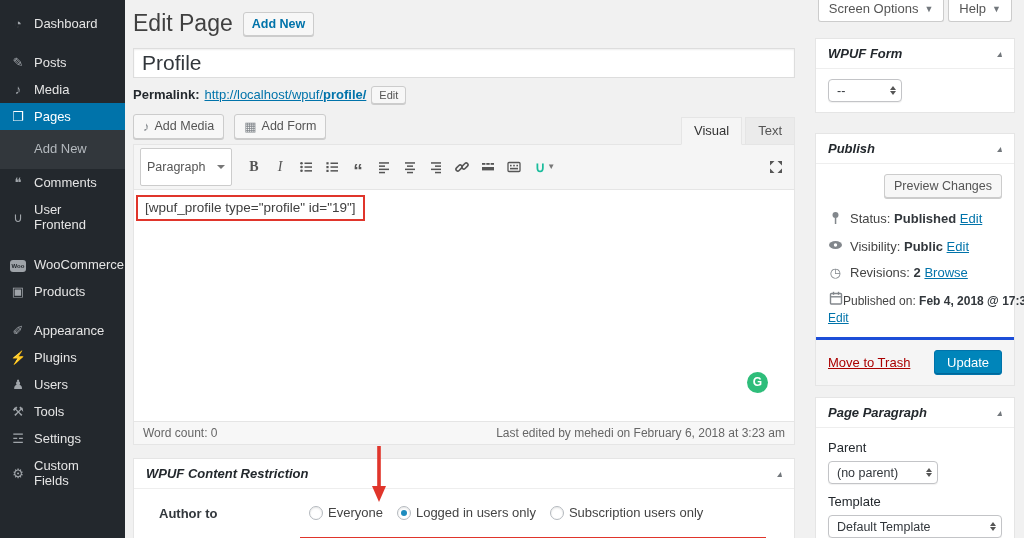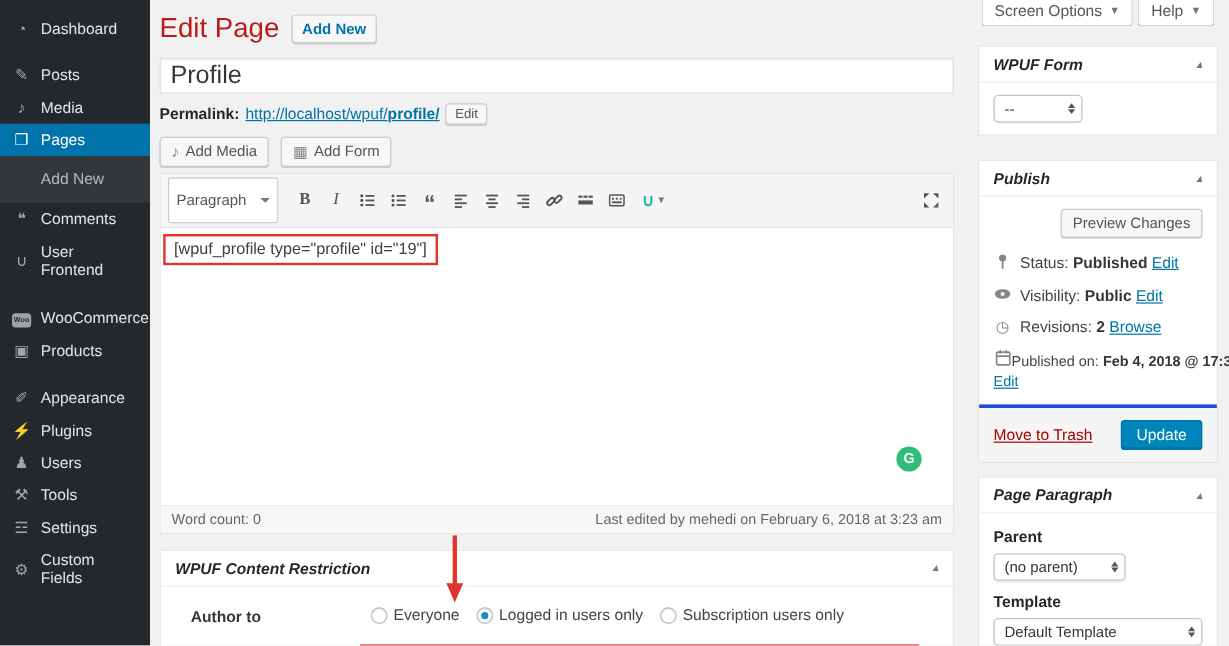--- a/index.html
+++ b/index.html
@@ -24,21 +24,21 @@
   .main { position:absolute; left:125px; top:0; right:0; bottom:0; padding:8px 10px 0 8px; }
   .columns { display:flex; gap:20px; }
   .col-left { width:662px; flex-shrink:0; }
   .col-right { width:200px; flex-shrink:0; padding-top:30px; }
 
   .screen-row { position:absolute; top:-3px; right:12px; display:flex; gap:4px; z-index:6; }
   .screen-btn { background:#fff; border:1px solid #ccc; border-top:none; border-radius:0 0 3px 3px; padding:4px 10px 5px; font-size:13px; color:#555; cursor:pointer; display:flex; gap:6px; align-items:center; }
   .screen-btn .car { font-size:9px; color:#72777c; }
 
   .titlebar { display:flex; align-items:center; gap:10px; margin:2px 0 10px; }
-  h1.pagetitle { font-size:23px; font-weight:400; color:#b91c1c; line-height:1.2; }
+  h1.pagetitle { font-size:23px; font-weight:400; color:#404040; line-height:1.2; }
   .addnew-btn { background:#f7f7f7; border:1px solid #ccc; color:#0073aa; border-radius:3px; padding:4px 8px; font-size:12.5px; font-weight:600; cursor:pointer; box-shadow:0 1px 0 #ccc; }
 
   .title-input { width:100%; height:30px; border:1px solid #ddd; box-shadow:inset 0 1px 2px rgba(0,0,0,.07); background:#fff; font-family:"Liberation Sans",sans-serif; font-size:21px; color:#32373c; padding:2px 8px; }
 
   .permalink { margin:8px 0 10px; font-size:13px; display:flex; align-items:center; gap:5px; }
   .permalink strong { color:#23282d; }
   .permalink a { color:#0073aa; text-decoration:underline; }
   .permalink a b { font-weight:bold; }
   .btn-small { background:#f7f7f7; border:1px solid #ccc; border-radius:3px; color:#555; font-size:11px; padding:2px 7px; cursor:pointer; box-shadow:0 1px 0 #ccc; }
 
@@ -107,21 +107,21 @@
   .pub-row b { color:#32373c; }
   a.wplink { color:#0073aa; text-decoration:underline; cursor:pointer; }
   .pub-row.published { display:block; font-size:12px; white-space:nowrap; }
   .pub-row.published .picon { display:inline-block; }
   .pub-row.published .edit2 { display:block; white-space:normal; margin-top:3px; }
   .preview-row { display:flex; justify-content:flex-end; padding:10px 12px 2px; }
   .pub-footer { background:#f5f5f5; border-top:3px solid #1d4ed8; padding:10px 12px; display:flex; justify-content:space-between; align-items:center; margin-top:12px; }
   .trash-link { color:#a00; text-decoration:underline; font-size:13px; cursor:pointer; }
   .update-btn { background:#0085ba; border:1px solid #0073aa; color:#fff; border-radius:3px; padding:4px 12px; font-size:13px; cursor:pointer; box-shadow:inset 0 -1px 0 #006799; }
 
-  .attr-label { font-weight:bold; color:#23282d; font-size:13px; margin:10px 0 6px; }
+  .attr-label { font-weight:normal; color:#23282d; font-size:13px; margin:10px 0 6px; }
   .attr-label.first { margin-top:2px; }
 
   svg.icon-fill { fill:#555; }
   svg.icon-stroke { stroke:#555; fill:none; }
 </style>
 </head>
 <body>
 
 <div class="sidebar">
   <div class="sb-item" style="margin-top:10px;">
@@ -221,20 +221,24 @@
       <div class="editor-top">
         <div class="media-btns">
           <button class="wp-btn">
             <span class="bi">♪</span>
             <span>Add Media</span>
           </button>
           <button class="wp-btn">
             <span class="bi">▦</span>
             <span>Add Form</span>
           </button>
+        </div>
+        <div class="editor-tabs">
+          <div class="etab active">Visual</div>
+          <div class="etab inactive">Text</div>
         </div>
       </div>
 
       <div class="editor-box">
         <div class="mce-toolbar">
           <div class="para-select">
             <span>Paragraph</span>
               <span class="car"></span>
           </div>
           <div class="ti">

